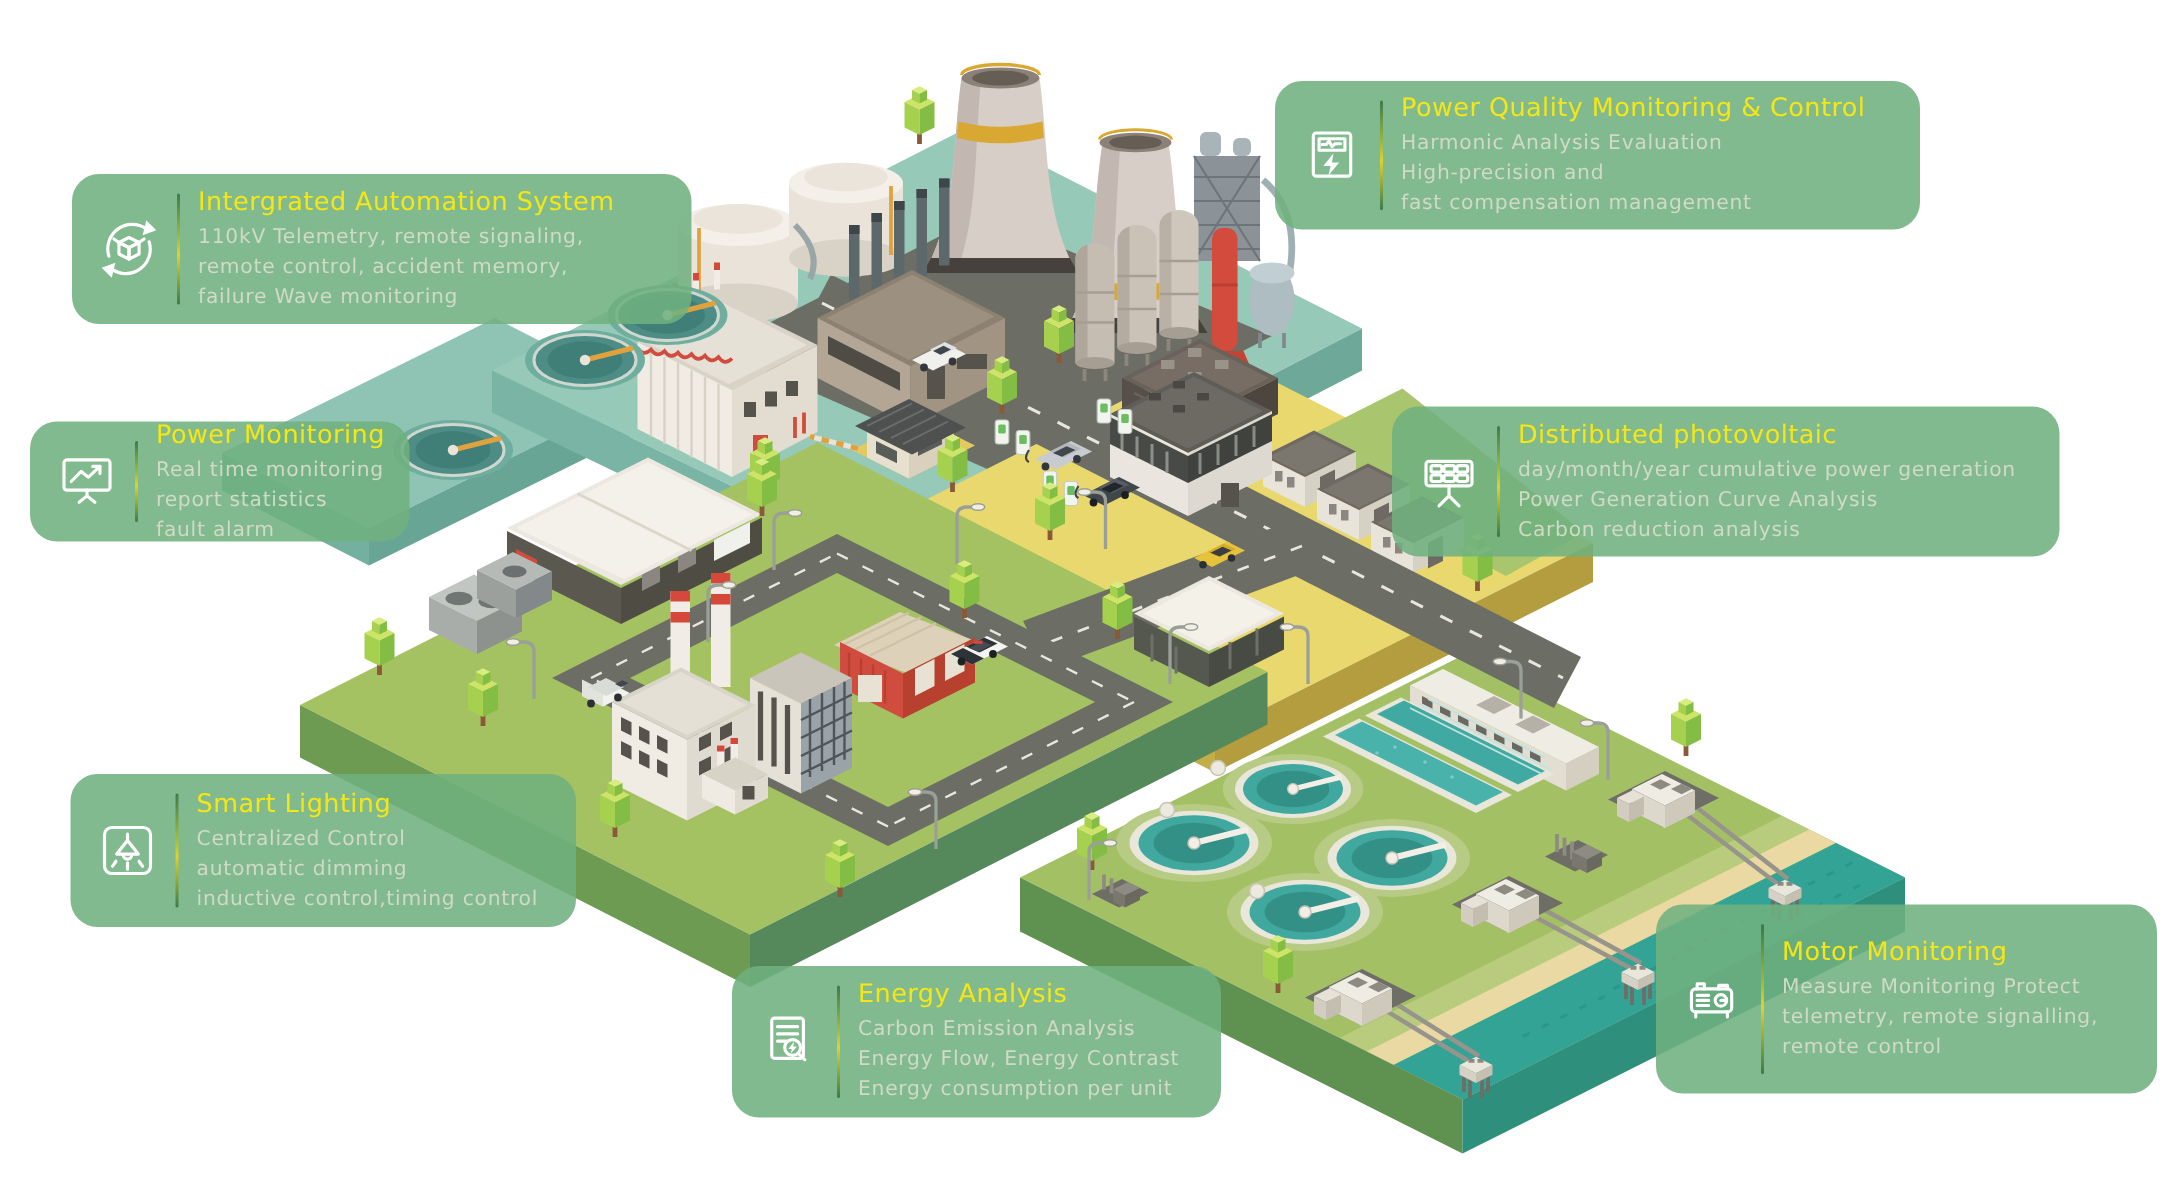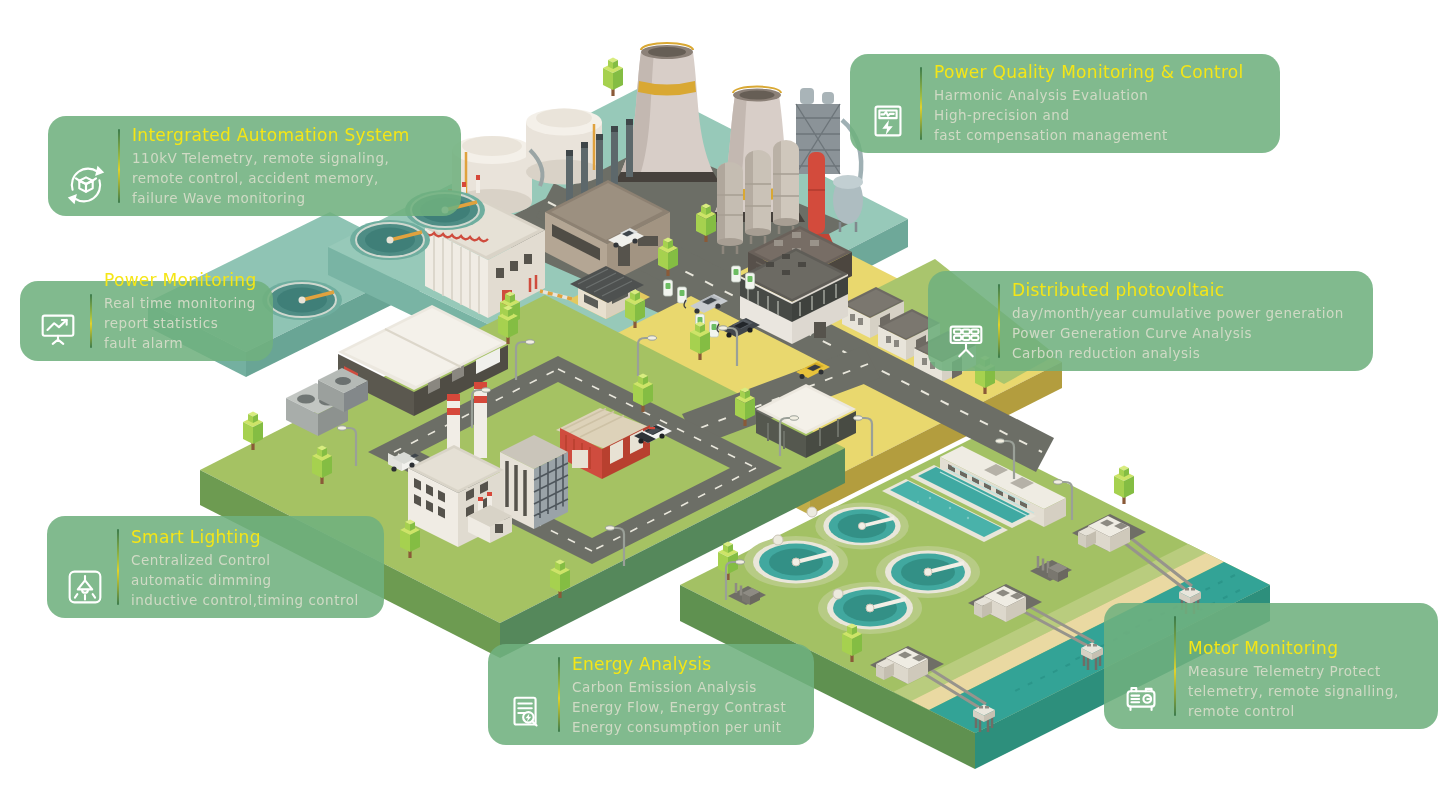--- a/index.html
+++ b/index.html
@@ -1,19 +1,19 @@
 <!DOCTYPE html>
 <html><head>
 <meta charset="utf-8">
 <style>
   html,body{margin:0;padding:0;background:#ffffff;}
   #stage{position:relative;width:1440px;height:792px;overflow:hidden;background:#ffffff;
          font-family:"DejaVu Sans","Liberation Sans",sans-serif;}
   #scene{position:absolute;left:0;top:0;}
-  .callout{position:absolute;display:flex;align-items:flex-end;box-sizing:border-box;
+  .callout{position:absolute;display:flex;align-items:center;box-sizing:border-box;
            background:rgba(111,176,126,0.88);border-radius:18px;padding:8px 8px 8px 10px;}
   .co-icon{flex:0 0 56px;display:flex;align-items:center;justify-content:center;}
   .co-icon svg{width:46px;height:46px;stroke:#ffffff;fill:none;stroke-width:2.2;
                stroke-linecap:round;stroke-linejoin:round;}
   .co-divider{width:2px;align-self:stretch;margin:5px 12px 5px 4px;border-radius:1px;
               background:linear-gradient(180deg,rgba(47,112,66,0.85) 0%,#9fbc42 40%,#e0d22c 55%,rgba(47,112,66,0.85) 100%);}
   .co-text{flex:1 1 auto;min-width:0;}
   .co-title{font-size:17px;color:#f5e616;letter-spacing:0.3px;white-space:nowrap;margin-bottom:3px;}
   .co-line{font-size:13.5px;color:#d0dac5;letter-spacing:0.5px;line-height:20px;white-space:nowrap;}
 </style>
@@ -659,19 +659,19 @@
         <circle cx="29.5" cy="25" r="4"></circle>
         <path d="M29.5,25 h2.2"></path>
         <path d="M13,21.5 h8 M13,25 h8 M13,28.5 h8"></path>
         <path d="M13,17 v-3.5 h5 v3.5 M28,17 v-2.5 h6 v2.5"></path>
         <path d="M12,33 v3.5 M34,33 v3.5"></path>
       </svg>
     </div>
     <div class="co-divider"></div>
     <div class="co-text">
       <div class="co-title">Motor Monitoring</div>
-      <div class="co-line">Measure Telemetry Protect</div>
+      <div class="co-line">Measure Monitoring Protect</div>
       <div class="co-line">telemetry, remote signalling,</div>
       <div class="co-line">remote control</div>
     </div>
   </div>
 
 </div>
 
 </body></html>

